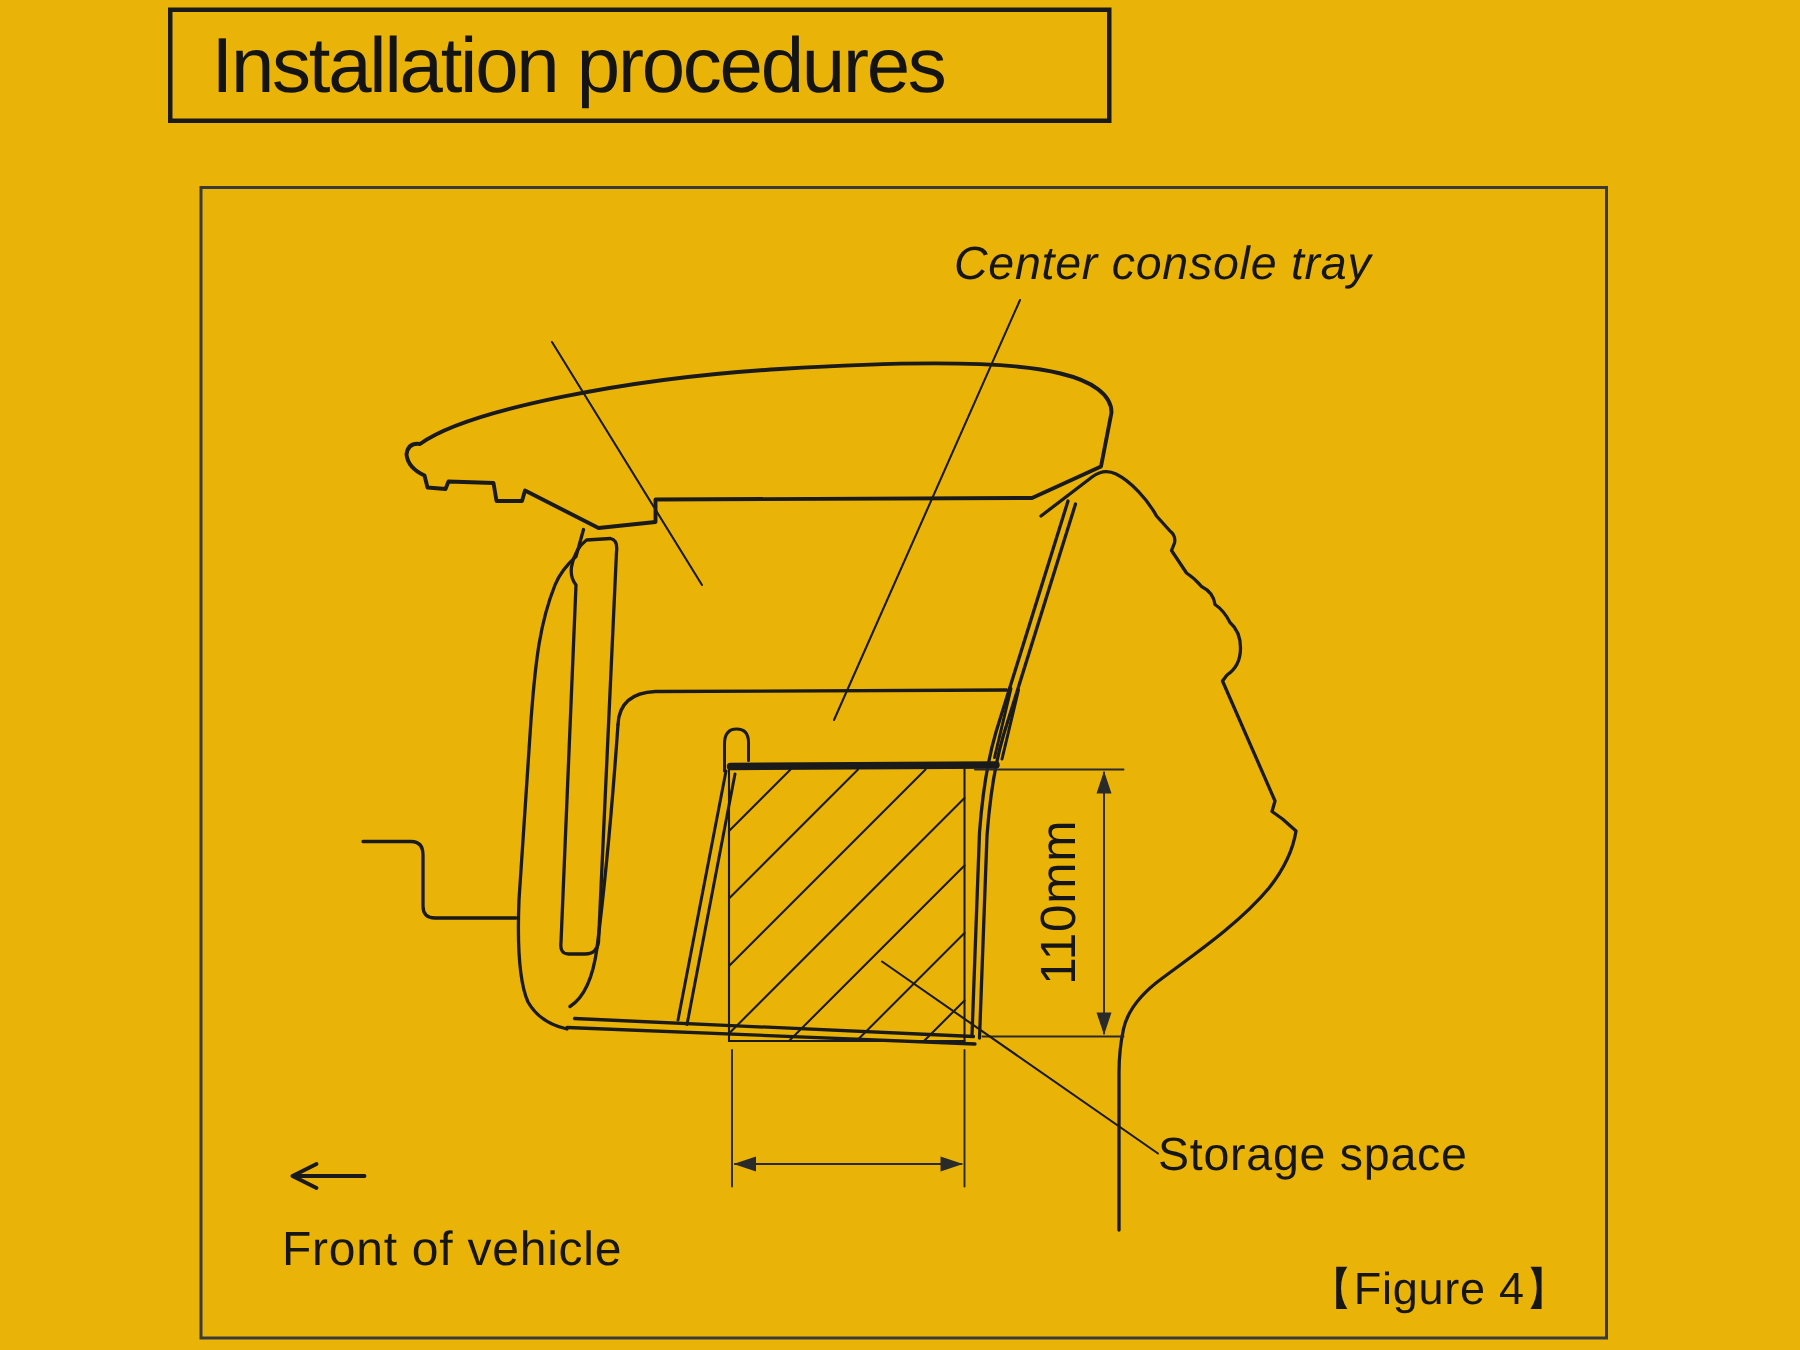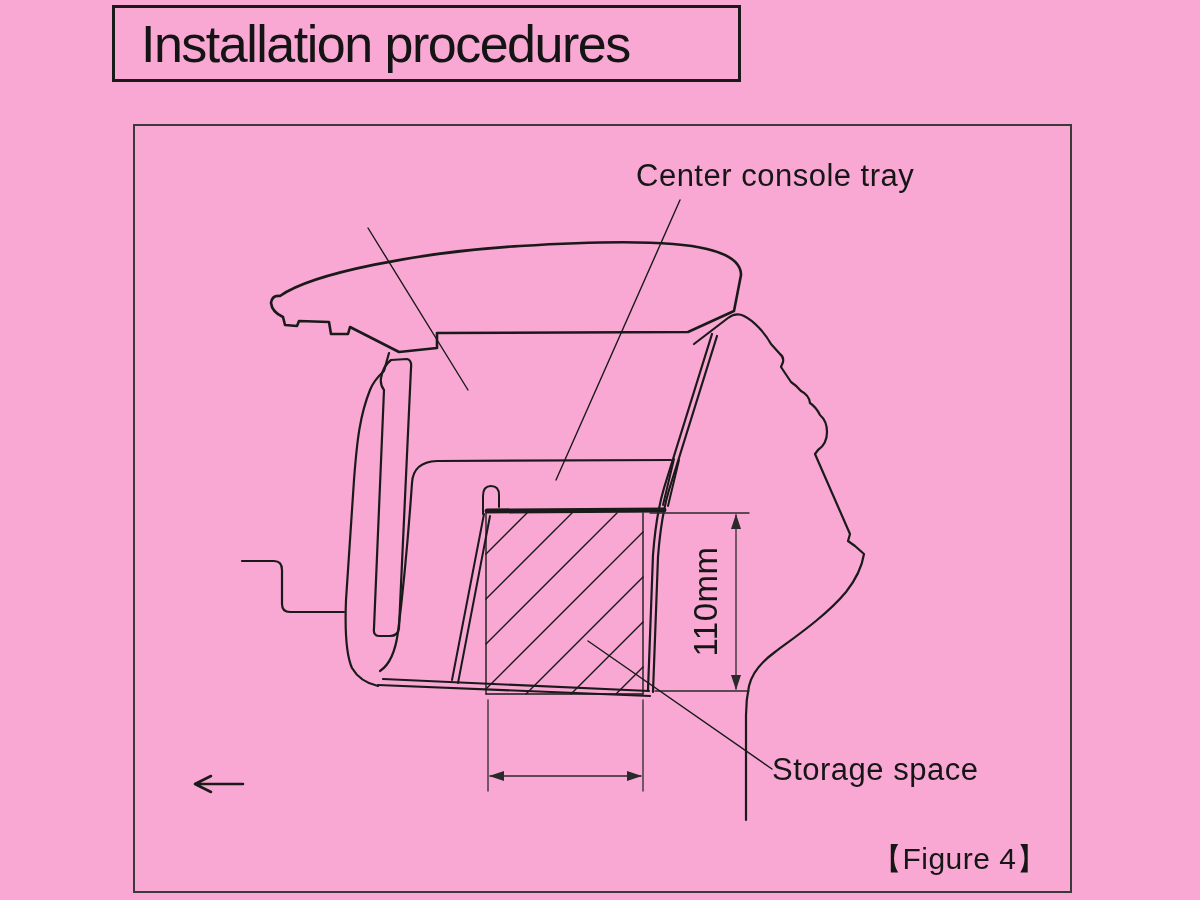--- a/index.html
+++ b/index.html
@@ -1,35 +1,35 @@
 <!DOCTYPE html>
 <html><head>
 <meta charset="utf-8">
 <style>
   html,body{margin:0;padding:0;background:#ffffff;}
   #stage{
-    position:relative;width:1200px;height:900px;background:#f9a8d4;
+    position:relative;width:1200px;height:900px;background:#eab308;
     font-family:"Liberation Sans","DejaVu Sans",sans-serif;color:#1a1a1a;overflow:hidden;
   }
   #drawing{position:absolute;left:0;top:0;width:1200px;height:900px;}
   .abs{position:absolute;white-space:nowrap;}
   .title-box{
     left:112px;top:5px;width:629px;height:77px;
     border:3px solid #1a1a1a;box-sizing:border-box;
     display:flex;align-items:center;padding-left:26px;
     font-size:52px;letter-spacing:-1.5px;color:#141414;
   }
   .figure-frame{
     left:133px;top:124px;width:939px;height:769px;
     border:2px solid #3a3a3a;box-sizing:border-box;
   }
   .label{font-size:31px;letter-spacing:0.5px;color:#161616;}
   .dim{font-size:33px;letter-spacing:0.5px;color:#161616;}
   .lbl-console-box{left:181px;top:186px;}
-  .lbl-center-tray{left:636px;top:158px;}
+  .lbl-center-tray{left:636px;top:158px;font-style:italic;}
   .lbl-storage{left:772px;top:752px;}
   .lbl-front{left:188px;top:814px;font-size:32px;}
   .lbl-caption{left:857px;top:839px;width:190px;text-align:right;font-size:30px;}
   .dim-95{left:505px;top:729px;width:120px;text-align:center;}
   .dim-110{
     left:641px;top:585px;width:124px;height:33px;text-align:center;
     transform:rotate(-90deg);transform-origin:50% 50%;
   }
 </style>
 </head>
@@ -150,19 +150,20 @@
 
   <div class="abs title-box">
     <span>Installation procedures</span>
   </div>
 
 
   <div class="abs label lbl-center-tray">Center console tray</div>
 
   <div class="abs label lbl-storage">Storage space</div>
 
+  <div class="abs label lbl-front">Front of vehicle</div>
 
   <div class="abs label lbl-caption">【Figure 4】</div>
 
   <div class="abs dim dim-110">110mm</div>
 
 
 </div>
 
 </body></html>

